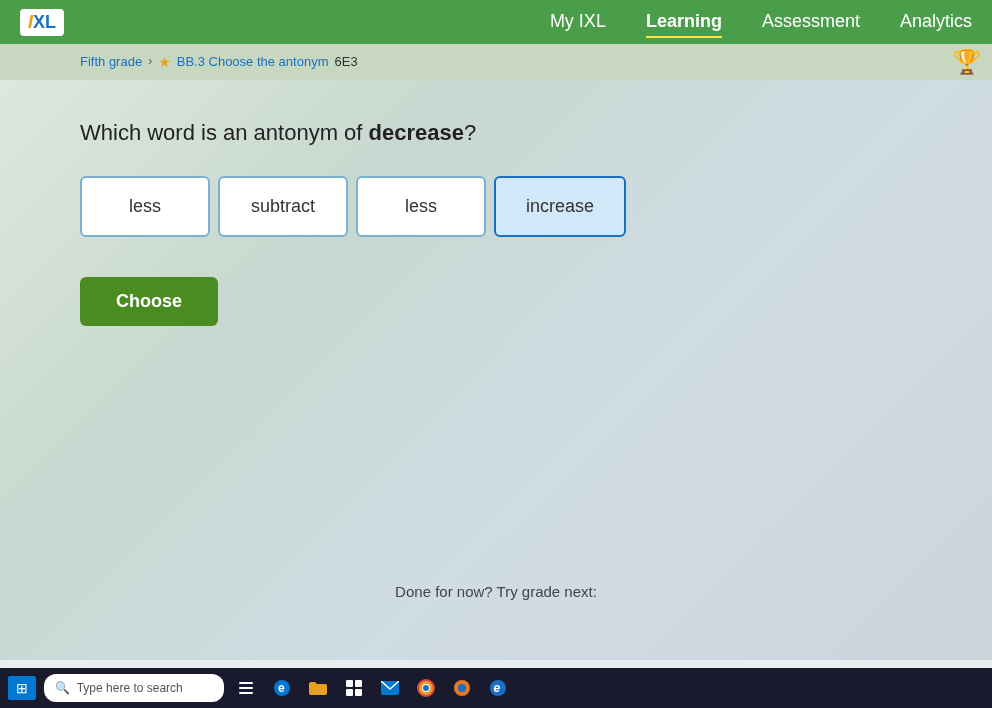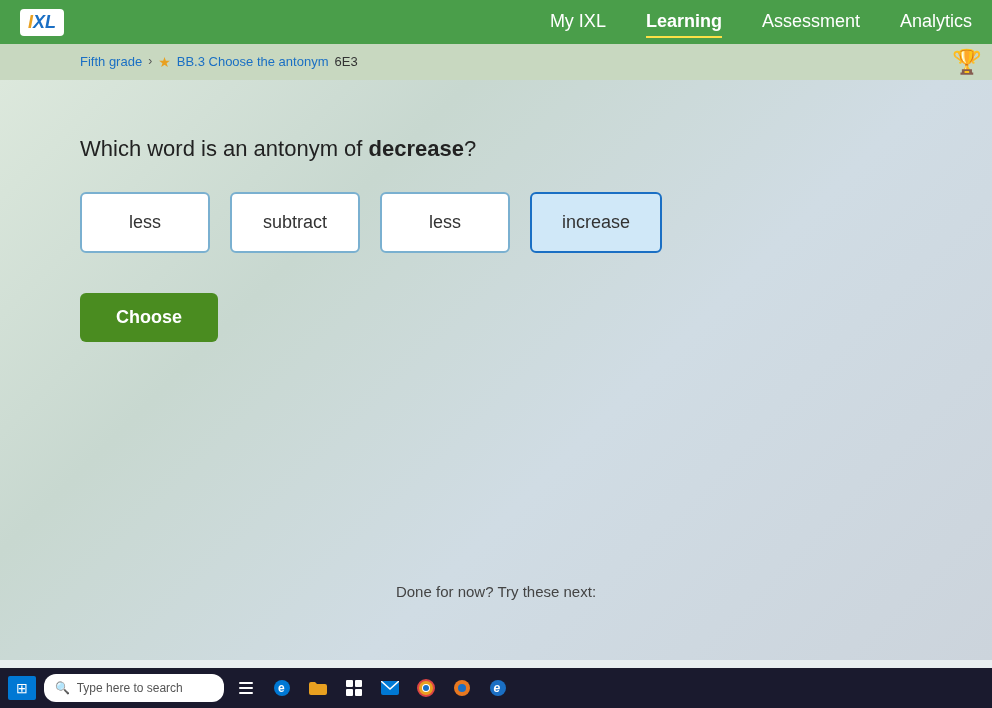--- a/index.html
+++ b/index.html
@@ -16,21 +16,21 @@
     }
     .logo-box {
       background: white;
       border-radius: 4px;
       padding: 3px 8px;
       display: flex;
       align-items: center;
       margin-right: auto;
     }
     .logo-i { color: #e8a020; font-weight: 900; font-size: 18px; font-style: italic; }
-    .logo-xl { color: #1a6fc4; font-weight: 900; font-size: 18px; font-style: italic; }
+    .logo-xl { color: #1a6fc4; font-weight: 900; font-size: 18px; }
     .nav-links {
       display: flex;
       gap: 40px;
       margin-left: auto;
     }
     .nav-link {
       color: white;
       text-decoration: none;
       font-size: 18px;
       font-weight: 400;
@@ -59,36 +59,36 @@
       position: absolute;
       right: 10px;
       top: 4px;
       font-size: 24px;
       color: #1a6fc4;
     }
 
     
     .main-content {
       background: linear-gradient(135deg, #dce8dc 0%, #c8d8d0 30%, #d0dce4 60%, #ccd4dc 100%);
-      padding: 56px 80px;
+      padding: 40px 80px;
       min-height: 580px;
       position: relative;
     }
 
     .question-text {
       font-size: 22px;
       color: #222;
       margin-bottom: 30px;
       font-weight: 400;
     }
     .question-text strong { font-weight: 700; }
 
     .answer-choices {
       display: flex;
-      gap: 20px;
+      gap: 8px;
       margin-bottom: 40px;
     }
 
     .answer-btn {
       background: white;
       border: 2px solid #7ab0d0;
       border-radius: 6px;
       padding: 18px 30px;
       font-size: 18px;
       color: #333;
@@ -213,21 +213,21 @@
   <div class="answer-choices">
     <button class="answer-btn">less</button>
     <button class="answer-btn">subtract</button>
     <button class="answer-btn">less</button>
     <button class="answer-btn selected">increase</button>
   </div>
 
   <button class="submit-btn">Choose</button>
 
   <div class="next-up-section">
-    <div class="next-up-subtitle">Done for now? Try these next:</div>
+    <div class="next-up-subtitle">Done for now? Try grade next:</div>
   </div>
 </div>
 
 <div class="taskbar">
   <button class="taskbar-start">⊞</button>
   <div class="taskbar-search">
     <span>🔍</span>
     <span>Type here to search</span>
   </div>
   <div class="taskbar-icon">

